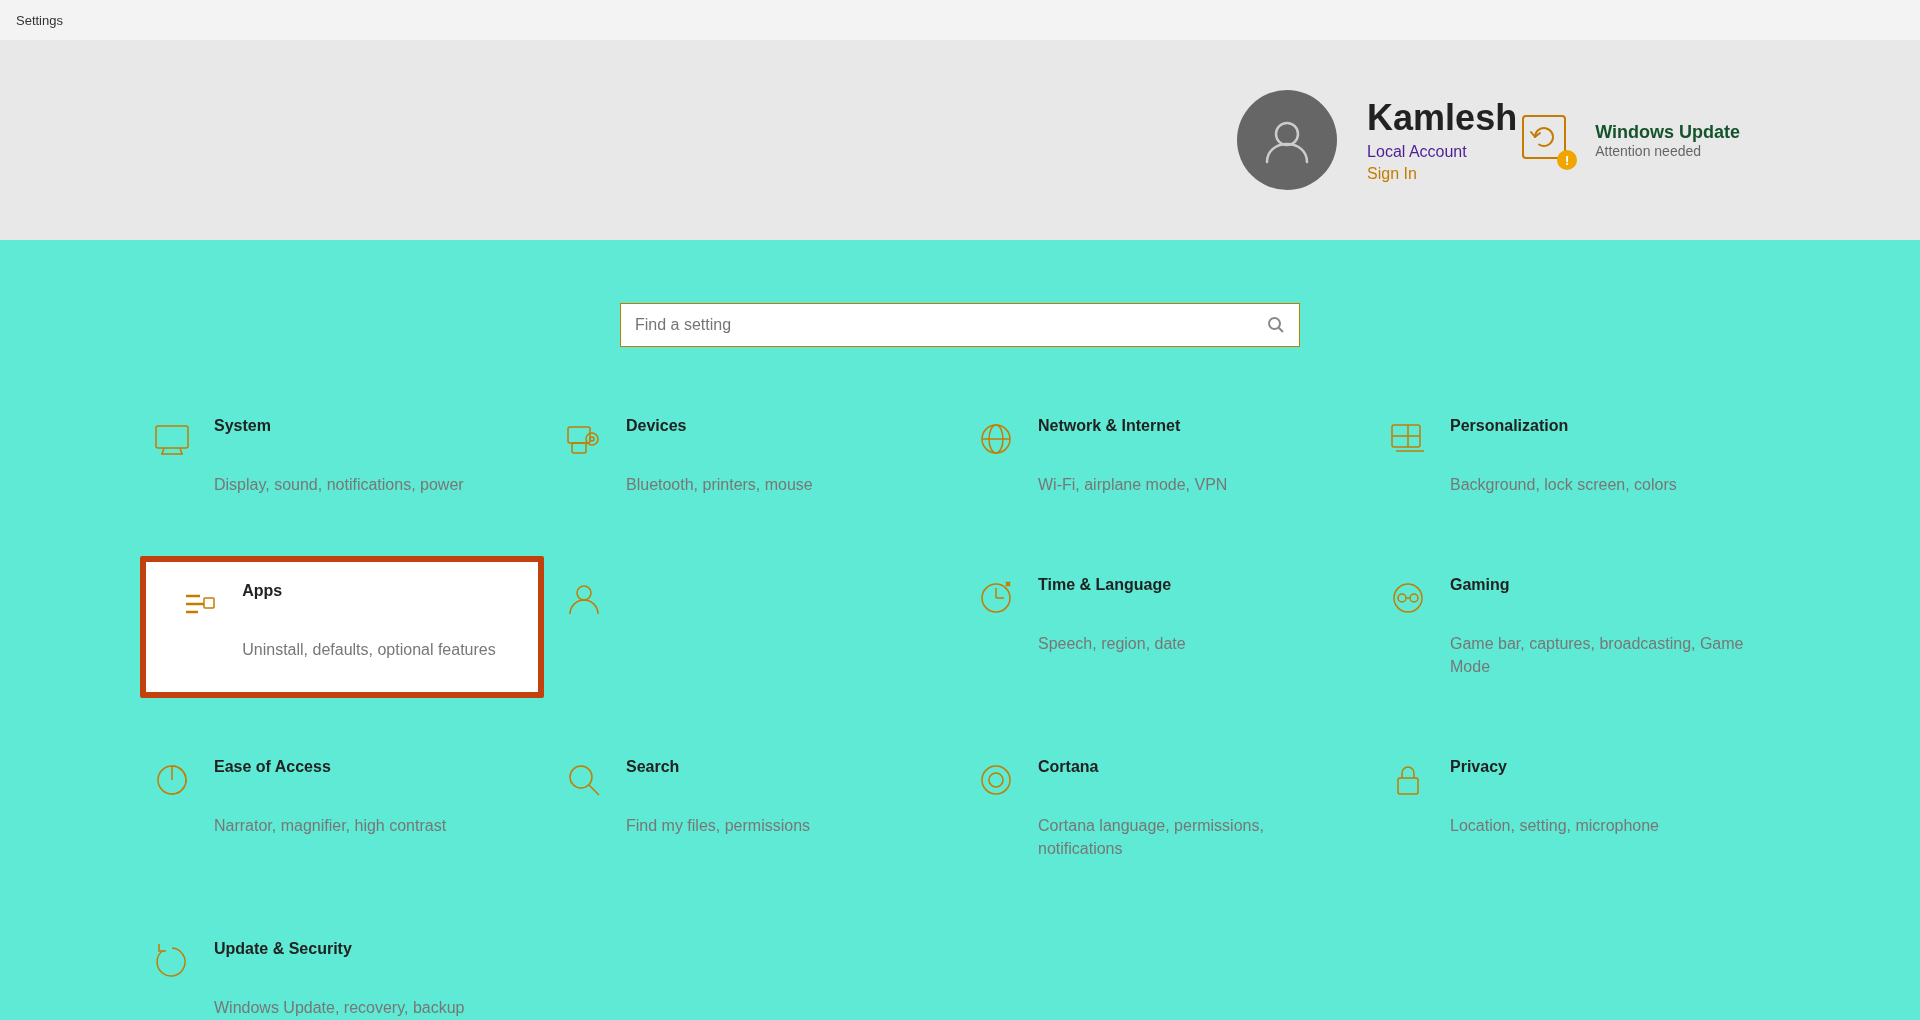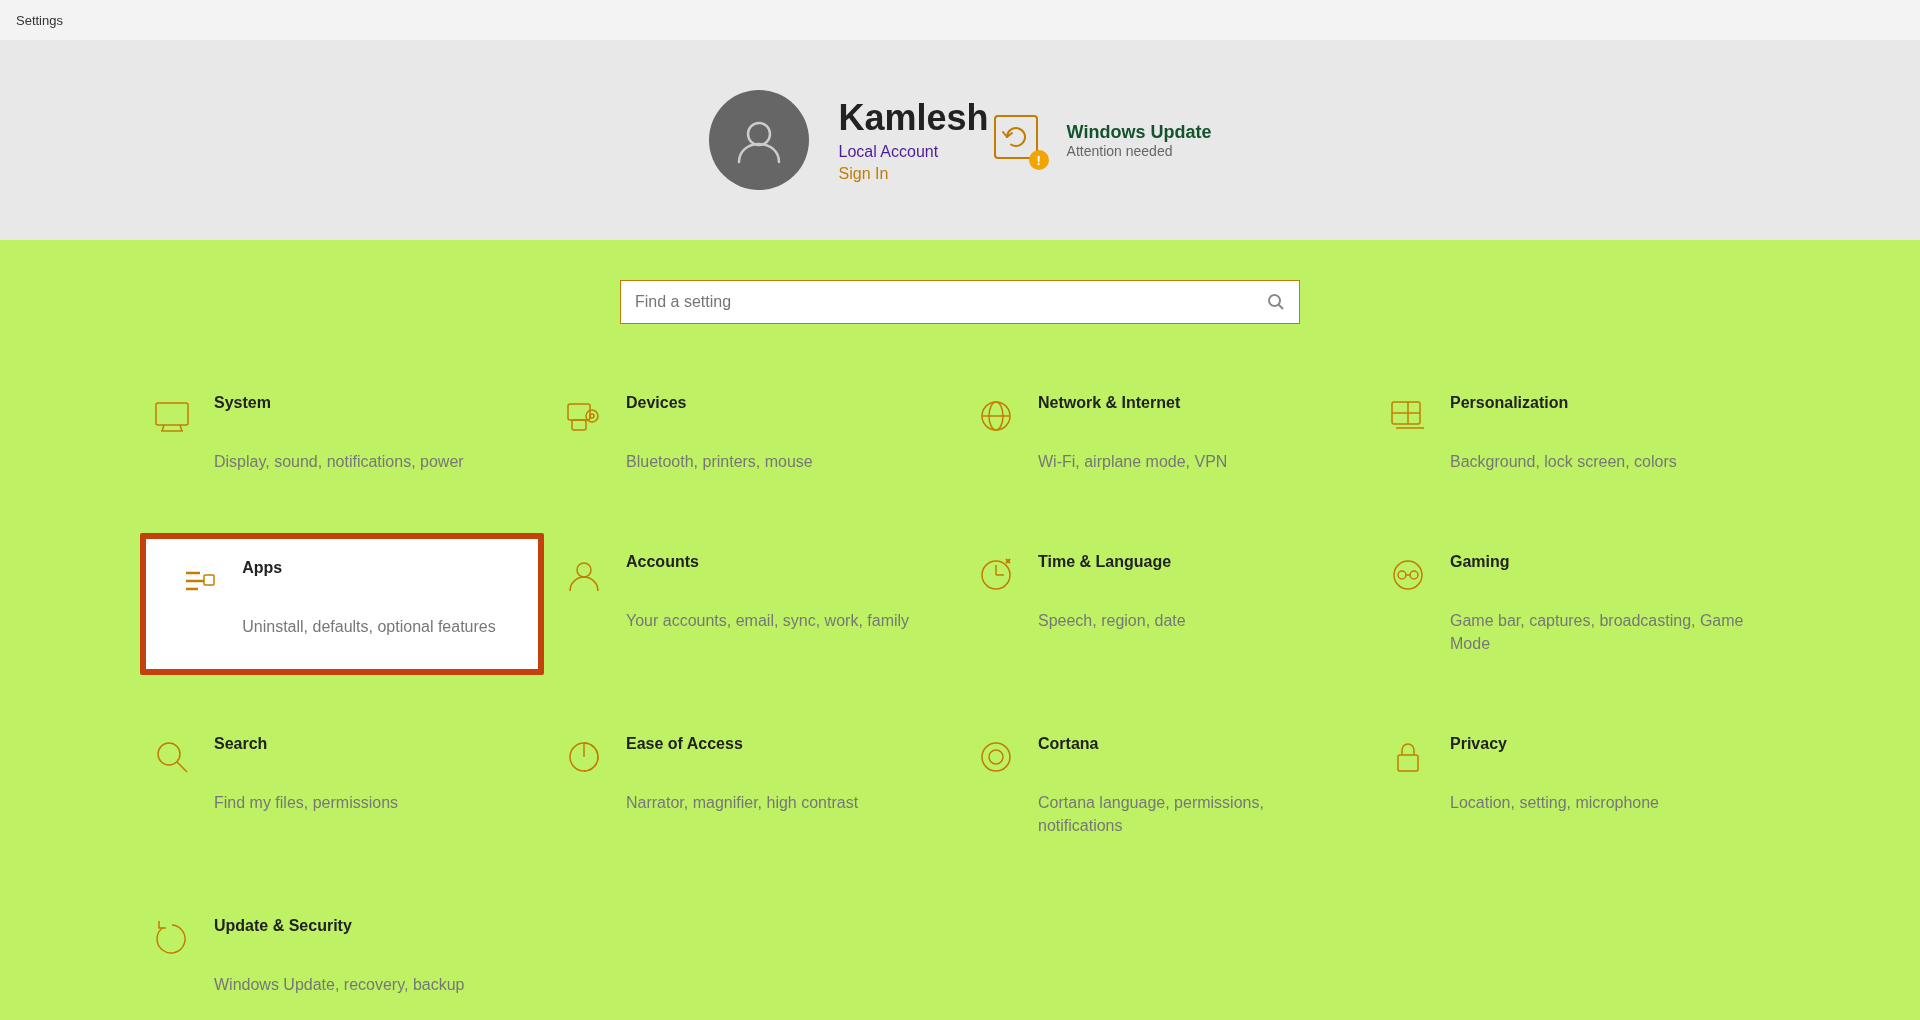--- a/index.html
+++ b/index.html
@@ -44,21 +44,21 @@
       border: none;
     }
 
     
     .header-section {
       background: #e8e8e8;
       height: 200px;
       display: flex;
       align-items: center;
       padding: 0 180px;
-      justify-content: center;
+      justify-content: flex-end;
     }
     .user-info {
       display: flex;
       align-items: center;
       gap: 30px;
     }
     .avatar-circle {
       width: 100px;
       height: 100px;
       border-radius: 50%;
@@ -102,22 +102,22 @@
       font-size: 13px;
       font-weight: 700;
       color: white;
     }
     .update-text { display: flex; flex-direction: column; }
     .update-title { font-size: 18px; font-weight: 600; color: #14532d; }
     .update-subtitle { font-size: 14px; color: #666; }
 
     
     .main-content {
-      background: #bef264;
-      padding: 40px 140px 0;
+      background: #5eead4;
+      padding: 63px 140px 0;
       height: calc(1020px - 40px - 200px);
       overflow: hidden;
     }
 
     
     .search-container {
       display: flex;
       justify-content: center;
       margin-bottom: 50px;
     }
@@ -315,24 +315,20 @@
       <span class="setting-desc">Uninstall, defaults, optional features</span>
     </div>
   </div>
       <div class="setting-item">
     <div class="setting-icon">
       <svg viewBox="0 0 40 40" fill="none" stroke="#c47c00" stroke-width="1.5">
             <circle cx="20" cy="15" r="7"></circle>
             <path d="M6 36c0-7.7 6.3-14 14-14s14 6.3 14 14"></path>
           </svg>
     </div>
-    <div class="setting-text">
-      <span class="setting-title">Accounts</span>
-      <span class="setting-desc">Your accounts, email, sync, work, family</span>
-    </div>
   </div>
       <div class="setting-item">
     <div class="setting-icon">
       <svg viewBox="0 0 40 40" fill="none" stroke="#c47c00" stroke-width="1.5">
             <circle cx="20" cy="20" r="14"></circle>
             <line x1="20" y1="20" x2="20" y2="10"></line>
             <line x1="20" y1="20" x2="28" y2="20"></line>
             <path d="M30 8 L34 4 M34 8 L30 4" stroke-width="2"></path>
           </svg>
     </div>
@@ -351,45 +347,45 @@
           </svg>
     </div>
     <div class="setting-text">
       <span class="setting-title">Gaming</span>
       <span class="setting-desc">Game bar, captures, broadcasting, Game Mode</span>
     </div>
   </div>
       <div class="setting-item">
     <div class="setting-icon">
       <svg viewBox="0 0 40 40" fill="none" stroke="#c47c00" stroke-width="1.5">
-            <circle cx="17" cy="17" r="11"></circle>
-            <line x1="25" y1="25" x2="35" y2="35"></line>
-          </svg>
-    </div>
-    <div class="setting-text">
-      <span class="setting-title">Search</span>
-      <span class="setting-desc">Find my files, permissions</span>
-    </div>
-  </div>
-      <div class="setting-item">
-    <div class="setting-icon">
-      <svg viewBox="0 0 40 40" fill="none" stroke="#c47c00" stroke-width="1.5">
             <circle cx="20" cy="20" r="14"></circle>
             <path d="M20 6 a14 14 0 0 1 0 28" stroke-dasharray="4 3"></path>
             <line x1="20" y1="20" x2="20" y2="6"></line>
           </svg>
     </div>
     <div class="setting-text">
       <span class="setting-title">Ease of Access</span>
       <span class="setting-desc">Narrator, magnifier, high contrast</span>
     </div>
   </div>
       <div class="setting-item">
     <div class="setting-icon">
       <svg viewBox="0 0 40 40" fill="none" stroke="#c47c00" stroke-width="1.5">
+            <circle cx="17" cy="17" r="11"></circle>
+            <line x1="25" y1="25" x2="35" y2="35"></line>
+          </svg>
+    </div>
+    <div class="setting-text">
+      <span class="setting-title">Search</span>
+      <span class="setting-desc">Find my files, permissions</span>
+    </div>
+  </div>
+      <div class="setting-item">
+    <div class="setting-icon">
+      <svg viewBox="0 0 40 40" fill="none" stroke="#c47c00" stroke-width="1.5">
             <circle cx="20" cy="20" r="14"></circle>
             <circle cx="20" cy="20" r="7"></circle>
           </svg>
     </div>
     <div class="setting-text">
       <span class="setting-title">Cortana</span>
       <span class="setting-desc">Cortana language, permissions, notifications</span>
     </div>
   </div>
       <div class="setting-item">

